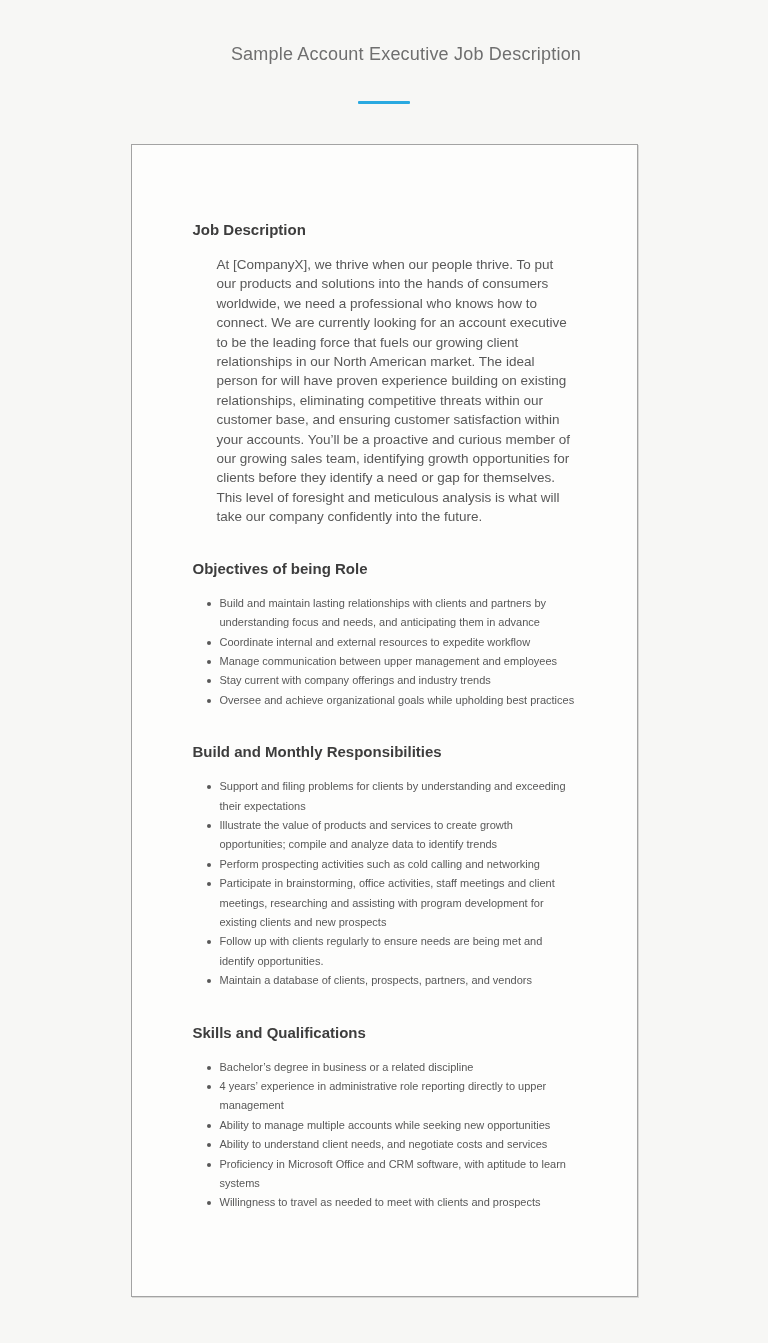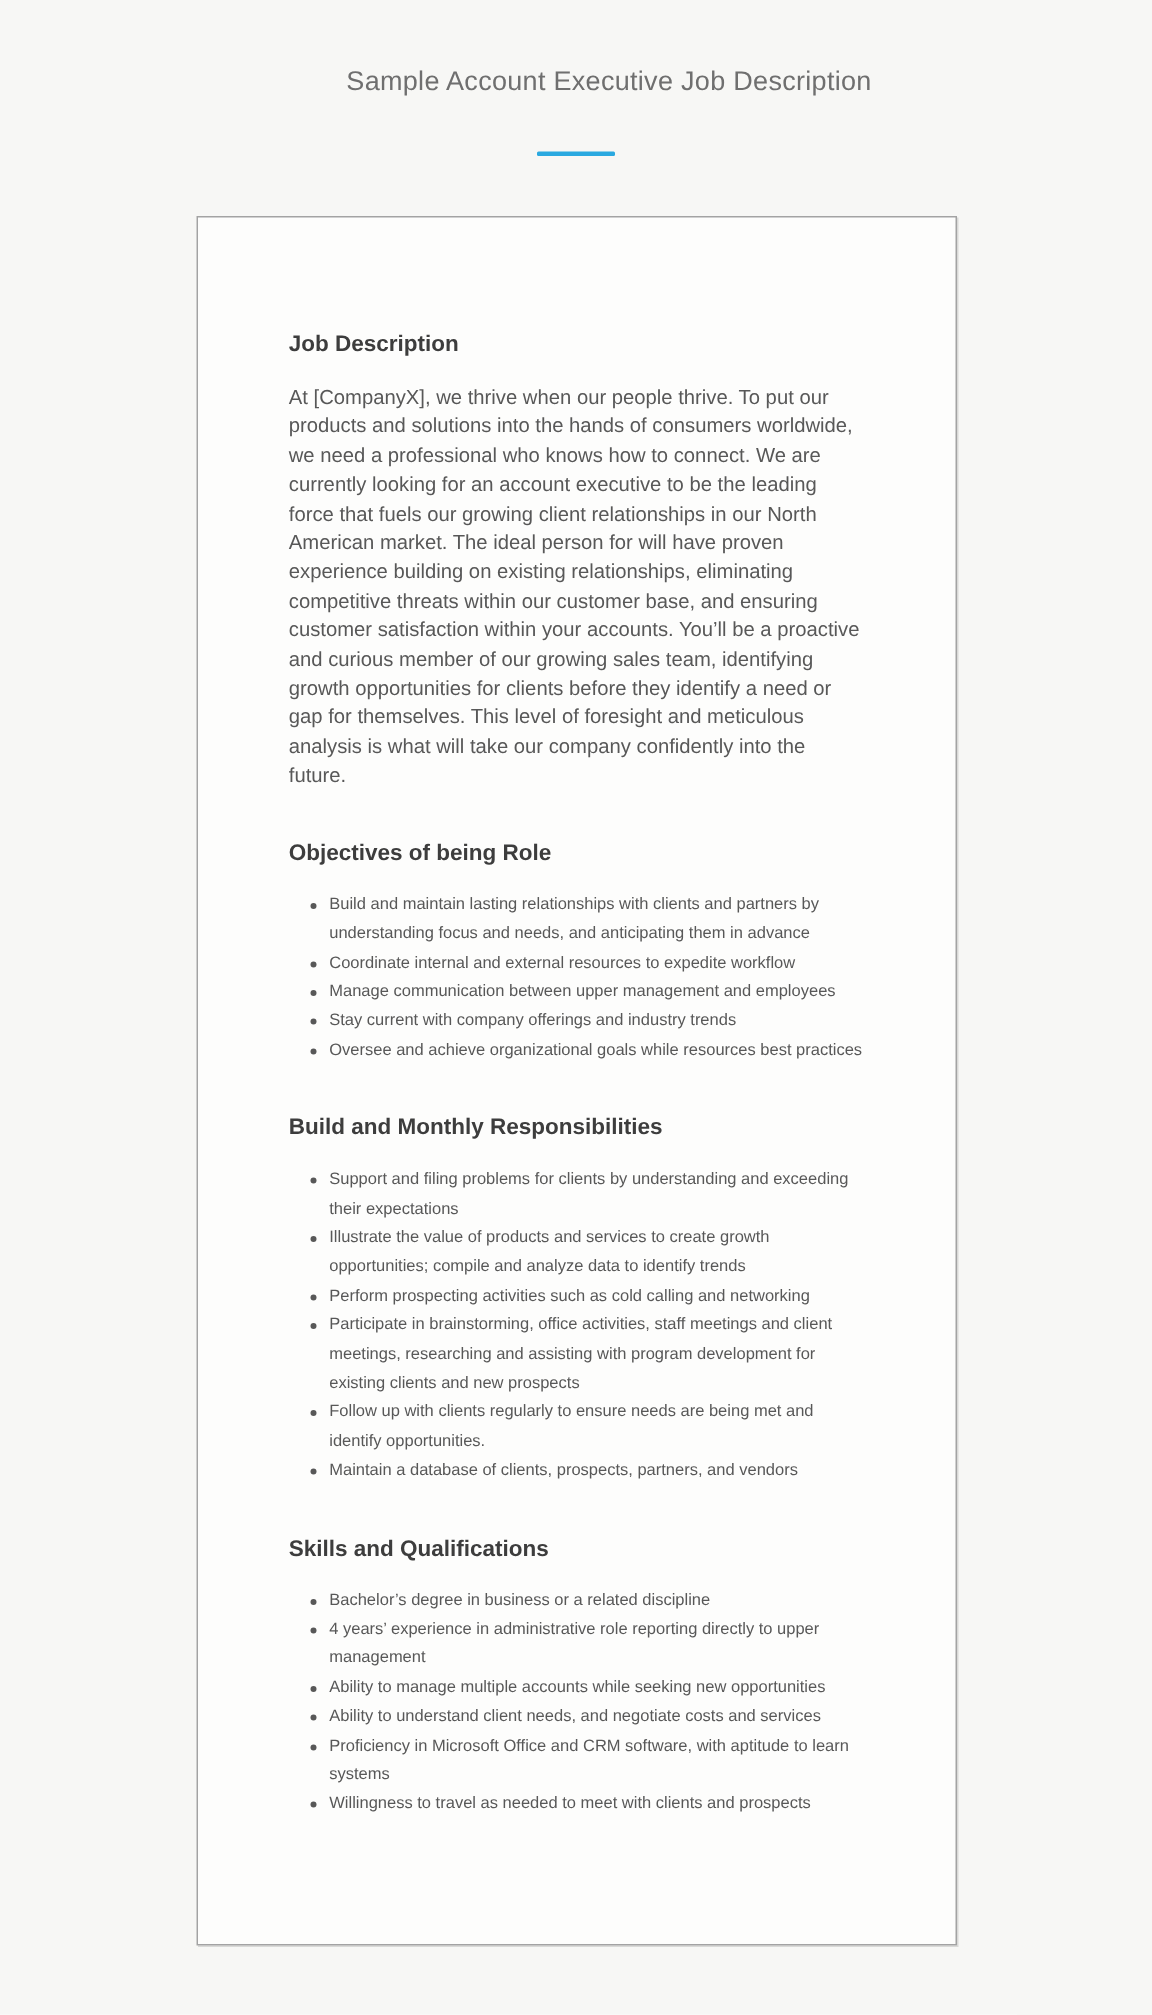--- a/index.html
+++ b/index.html
@@ -51,20 +51,21 @@
     line-height:21px;
     font-weight:700;
     color:var(--heading);
     margin:31px 0 15px 0;
   }
   .job-section:first-child h2{margin-top:0;}
   .job-section p{
     font-size:13.5px;
     line-height:19.4px;
     color:var(--body);
+    margin-left:24px;
   }
   .job-section ul{
     list-style:none;
     padding-left:27px;
   }
   .job-section li{
     position:relative;
     font-size:11px;
     line-height:19.4px;
     color:var(--body);
@@ -93,21 +94,21 @@
         <h2>Job Description</h2>
         <p>At [CompanyX], we thrive when our people thrive. To put our products and solutions into the hands of consumers worldwide, we need a professional who knows how to connect. We are currently looking for an account executive to be the leading force that fuels our growing client relationships in our North American market. The ideal person for will have proven experience building on existing relationships, eliminating competitive threats within our customer base, and ensuring customer satisfaction within your accounts. You’ll be a proactive and curious member of our growing sales team, identifying growth opportunities for clients before they identify a need or gap for themselves. This level of foresight and meticulous analysis is what will take our company confidently into the future.</p>
       </section>
       <section class="job-section">
         <h2>Objectives of being Role</h2>
         <ul>
           <li>Build and maintain lasting relationships with clients and partners by understanding focus and needs, and anticipating them in advance</li>
           <li>Coordinate internal and external resources to expedite workflow</li>
           <li>Manage communication between upper management and employees</li>
           <li>Stay current with company offerings and industry trends</li>
-          <li>Oversee and achieve organizational goals while resources best practices</li>
+          <li>Oversee and achieve organizational goals while upholding best practices</li>
         </ul>
       </section>
       <section class="job-section">
         <h2>Build and Monthly Responsibilities</h2>
         <ul>
           <li>Support and filing problems for clients by understanding and exceeding their expectations</li>
           <li>Illustrate the value of products and services to create growth opportunities; compile and analyze data to identify trends</li>
           <li>Perform prospecting activities such as cold calling and networking</li>
           <li>Participate in brainstorming, office activities, staff meetings and client meetings, researching and assisting with program development for existing clients and new prospects</li>
           <li>Follow up with clients regularly to ensure needs are being met and identify opportunities.</li>

